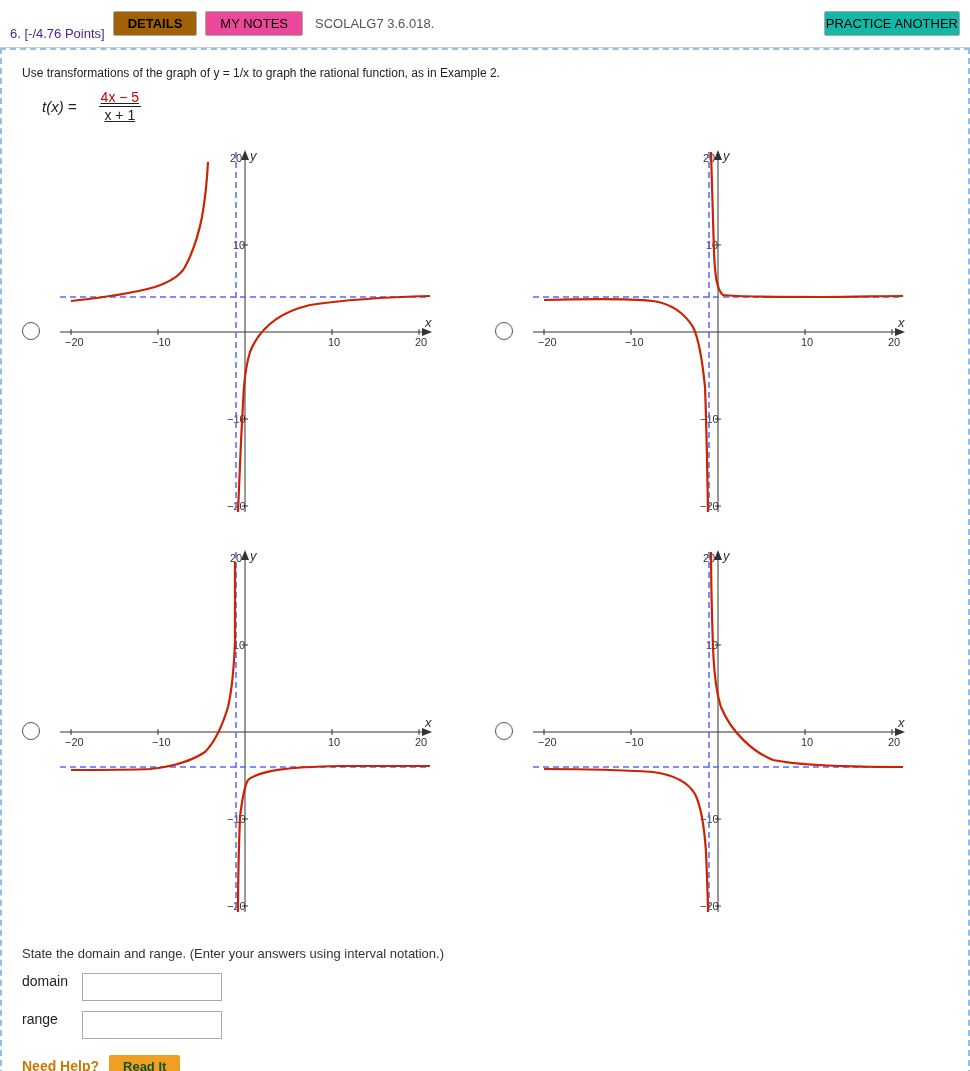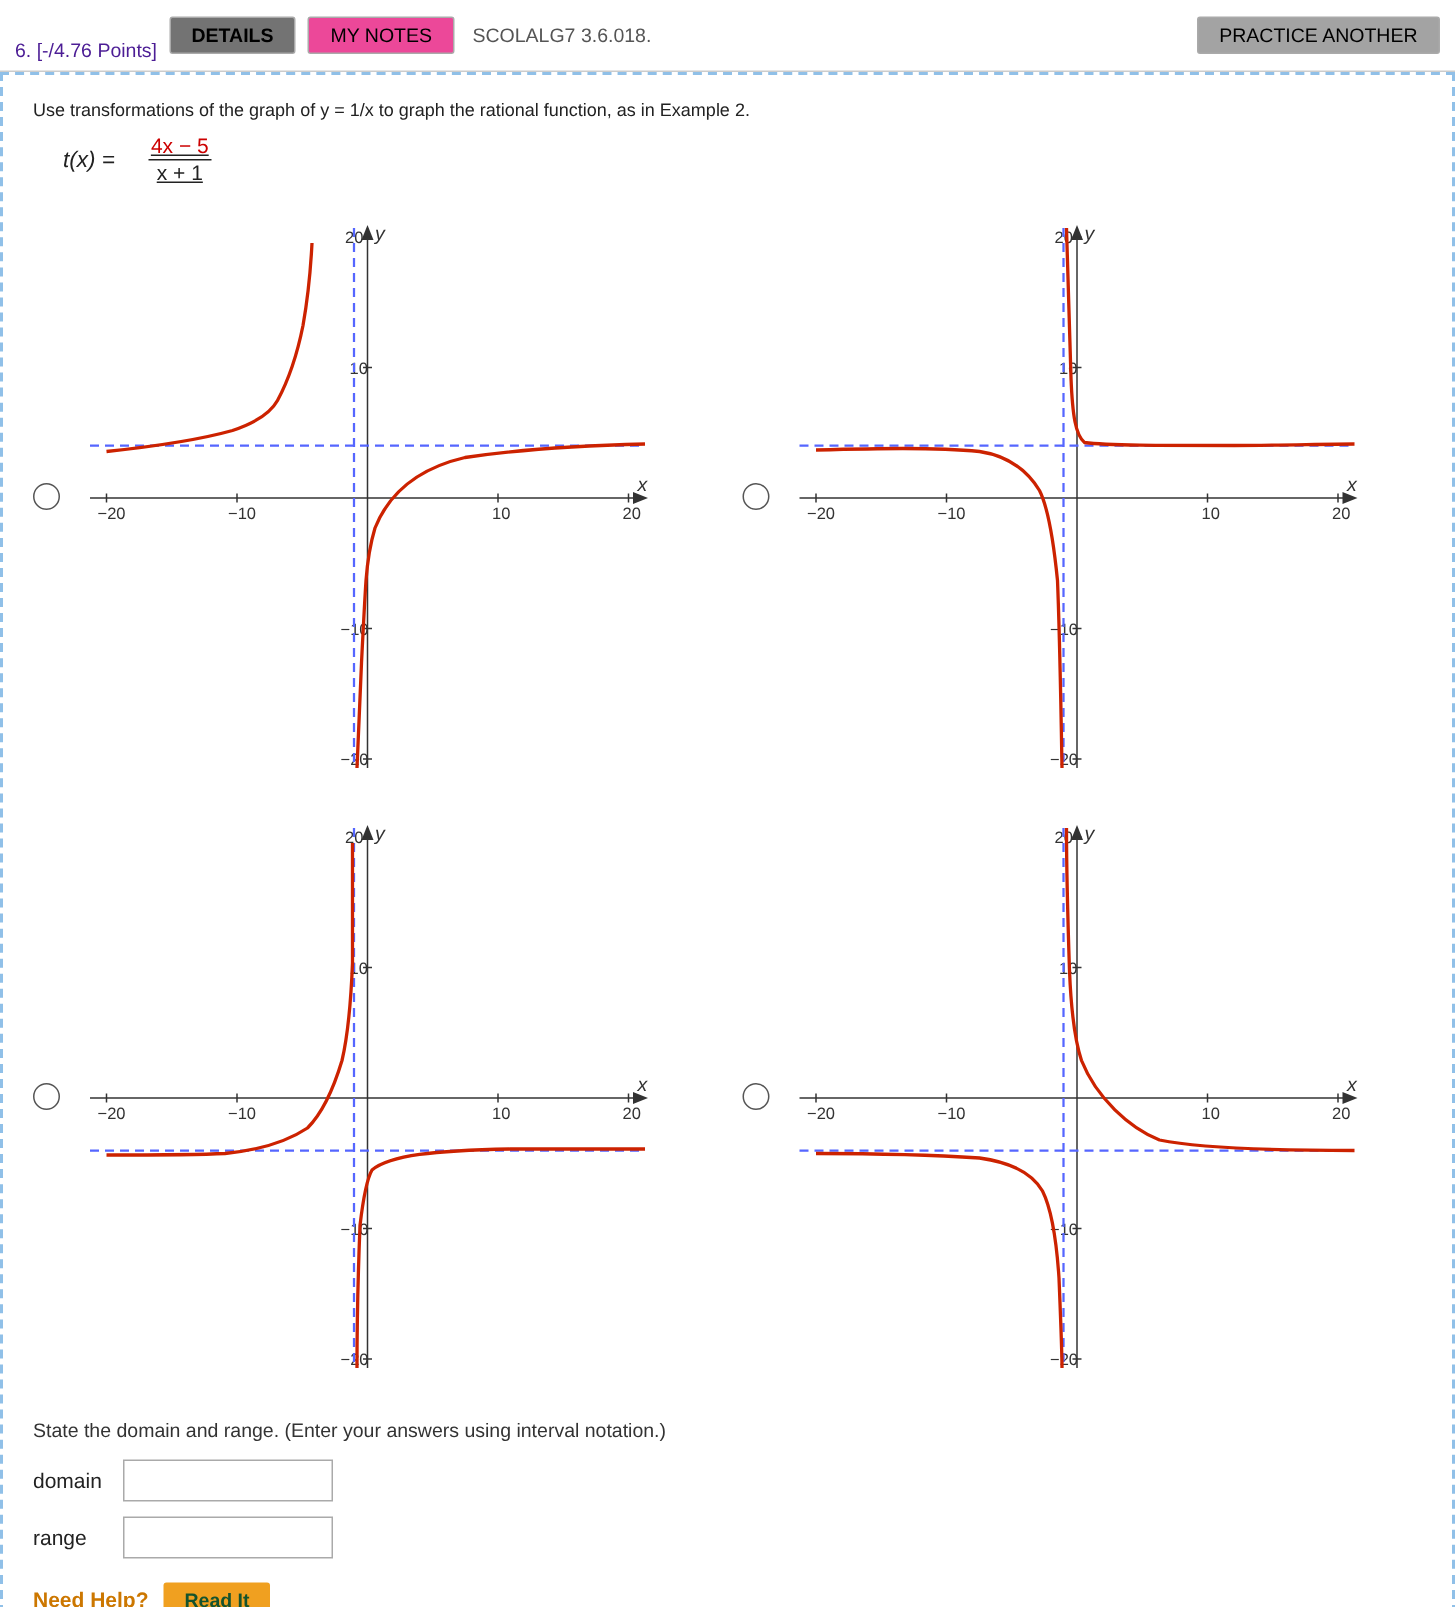--- a/index.html
+++ b/index.html
@@ -25,34 +25,34 @@
     }
     .top-btn {
       padding: 4px 14px;
       font-size: 13px;
       border: 1px solid #aaa;
       background: #ec4899;
       cursor: pointer;
       border-radius: 2px;
     }
     .top-btn-active {
-      background: #737373;
+      background: #a16207;
       font-weight: bold;
     }
     .course-code {
       color: #555;
       font-size: 13px;
       margin-left: 4px;
     }
     .practice-btn {
       margin-left: auto;
-      padding: 4px 14px;
+      padding: 4px 1px;
       font-size: 13px;
       border: 1px solid #aaa;
-      background: #a3a3a3;
+      background: #14b8a6;
       cursor: pointer;
       border-radius: 2px;
     }
 
     .main-content {
       padding: 16px 20px;
       border: 2px dashed #90c0e8;
       margin: 0;
     }
 
@@ -131,21 +131,21 @@
     .domain-range-section {
       margin-top: 10px;
     }
     .dr-text {
       font-size: 13px;
       color: #333;
       margin-bottom: 12px;
     }
     .dr-row {
       display: flex;
-      align-items: center;
+      align-items: flex-start;
       margin-bottom: 10px;
     }
     .dr-label {
       font-size: 14px;
       color: #222;
       width: 60px;
     }
     .dr-input {
       width: 140px;
       height: 28px;

